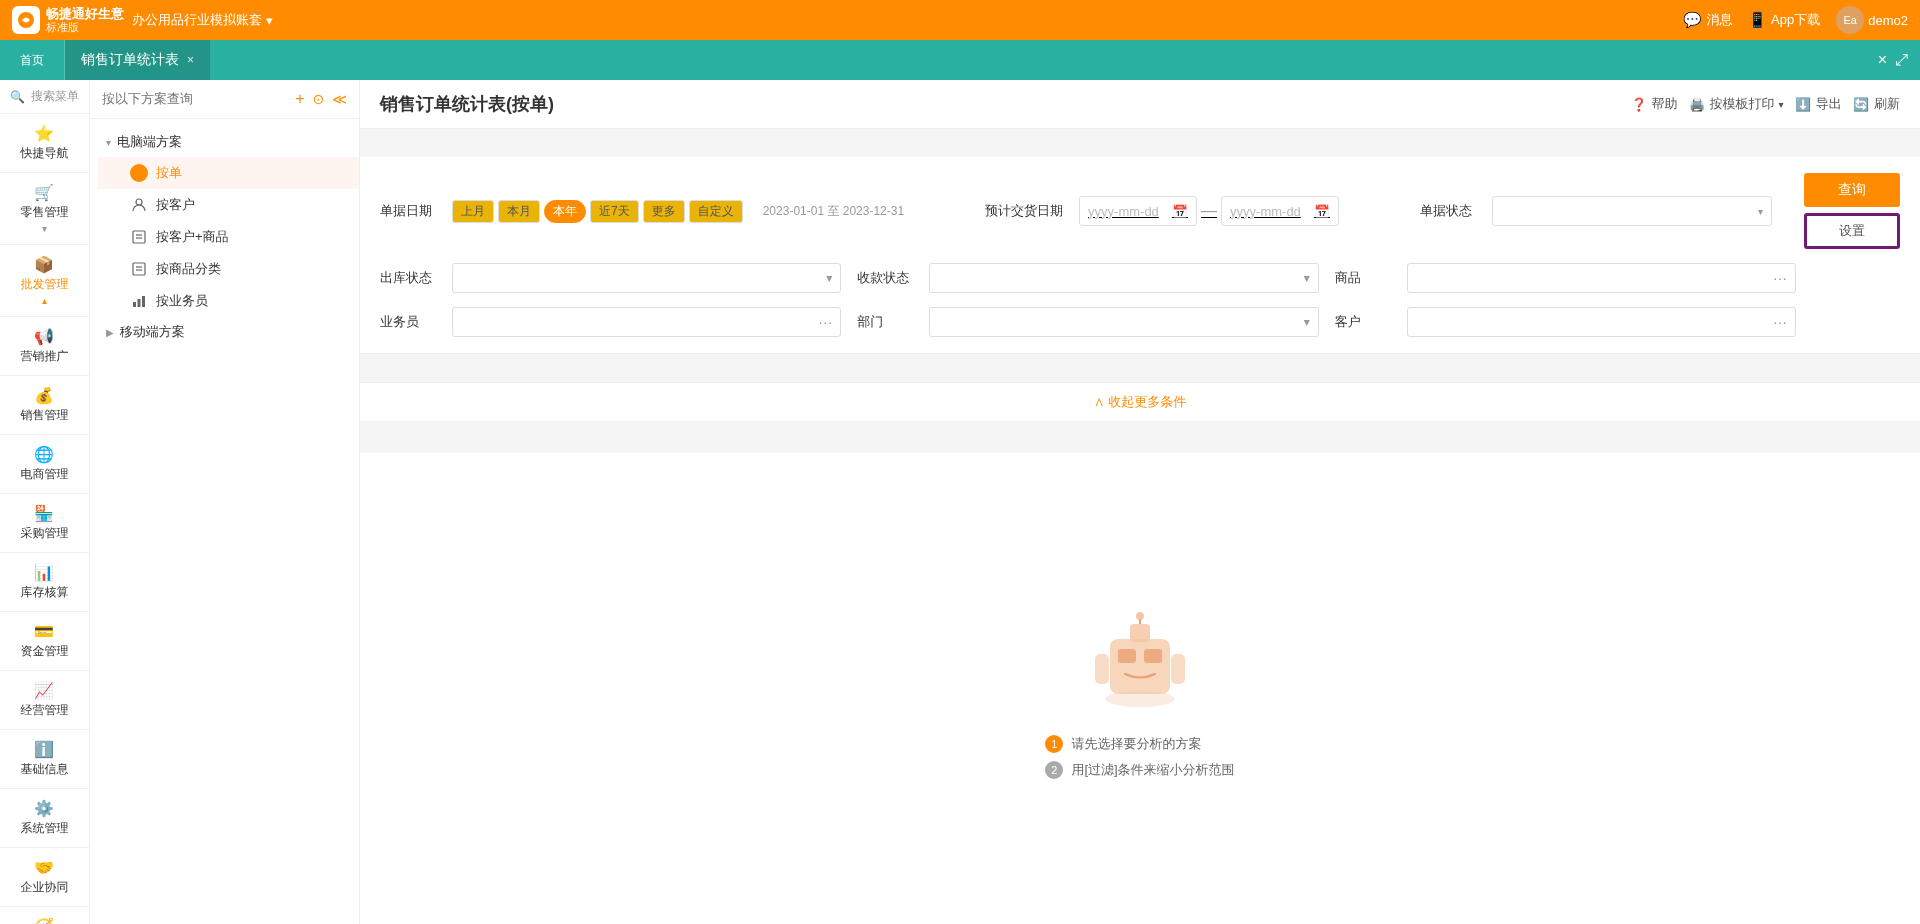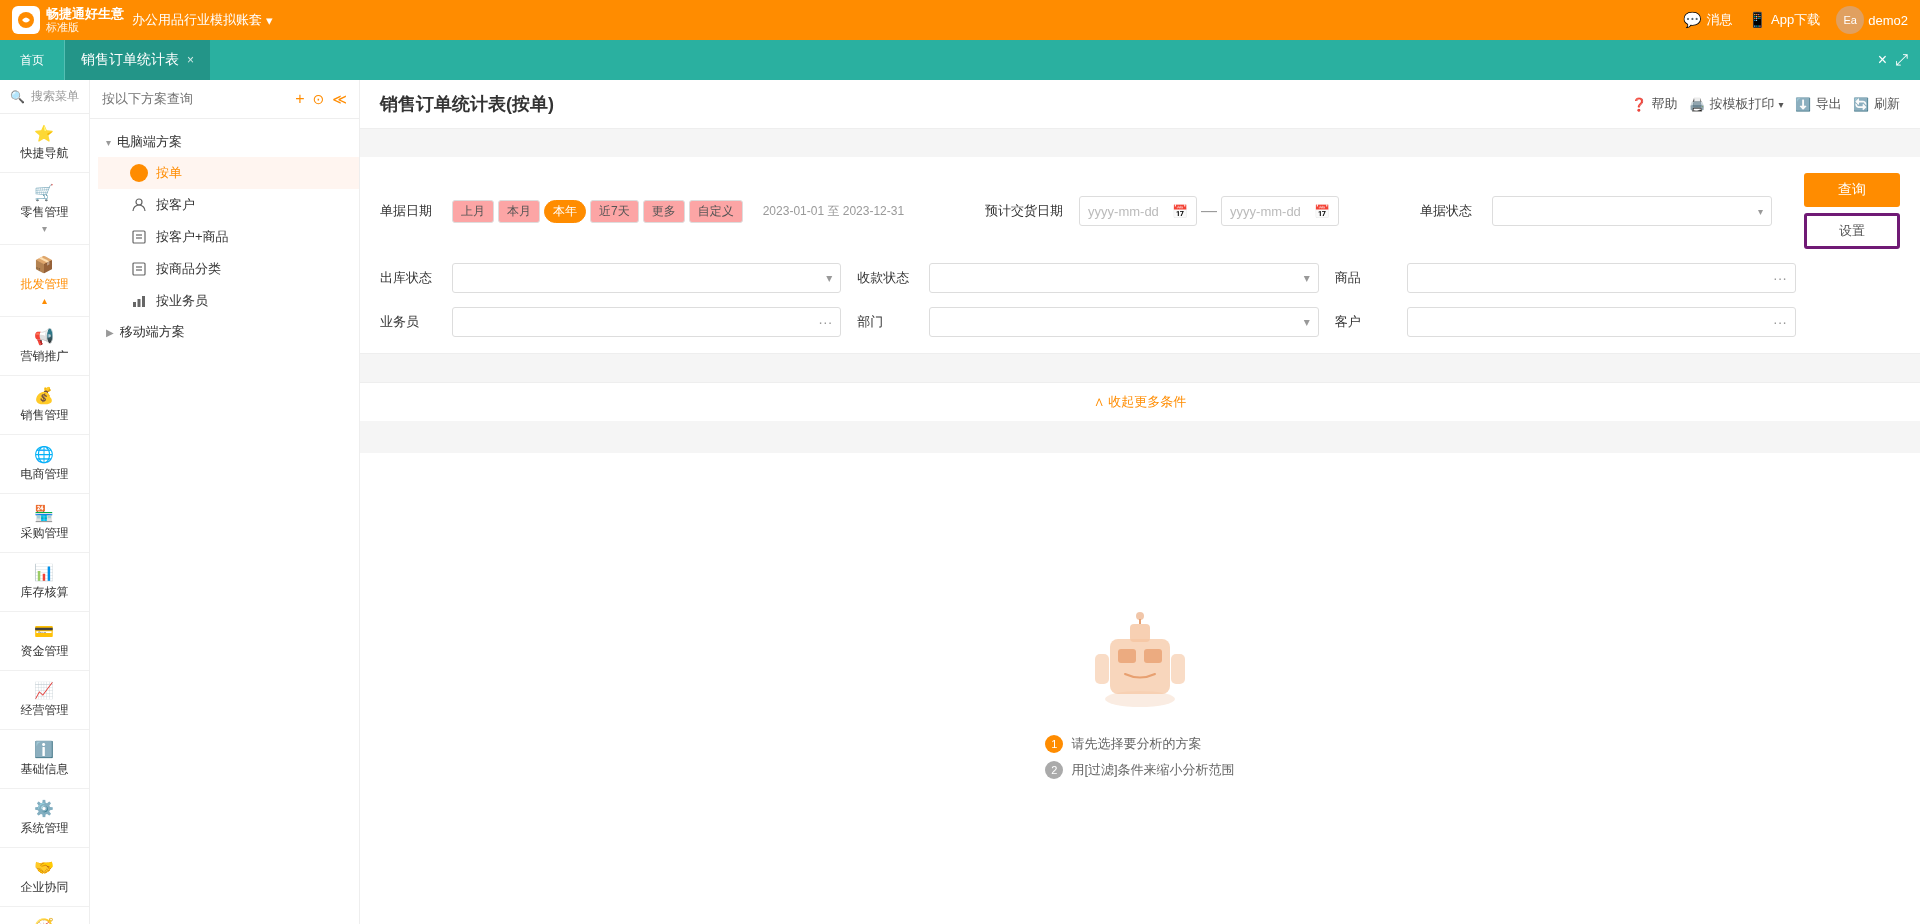--- a/index.html
+++ b/index.html
@@ -193,21 +193,21 @@
     .filter-row:last-child { margin-bottom: 0; }
     .filter-label { font-size: 13px; color: #333; white-space: nowrap; min-width: 56px; }
     .filter-date-btns { display: flex; align-items: center; gap: 4px; }
     .date-btn {
       padding: 2px 8px;
       border: 1px solid #ddd;
       border-radius: 3px;
       font-size: 12px;
       color: #555;
       cursor: pointer;
-      background: #fca5a5;
+      background: #eab308;
     }
     .date-btn.active { background: #ff8c00; color: white; border-color: #ff8c00; border-radius: 12px; }
     .date-range-text { font-size: 12px; color: #999; margin-left: 4px; }
 
     .filter-select {
       flex: 1;
       border: 1px solid #ddd;
       border-radius: 3px;
       padding: 5px 8px;
       font-size: 13px;
@@ -217,20 +217,21 @@
       align-items: center;
       justify-content: space-between;
       cursor: pointer;
       min-height: 30px;
     }
     .filter-input-group {
       display: flex;
       align-items: center;
       gap: 4px;
       flex: 1;
+      text-decoration: underline;
     }
     .filter-dash { color: #999; }
     .date-input {
       flex: 1;
       border: 1px solid #ddd;
       border-radius: 3px;
       padding: 5px 8px;
       font-size: 13px;
       color: #bbb;
       background: white;

